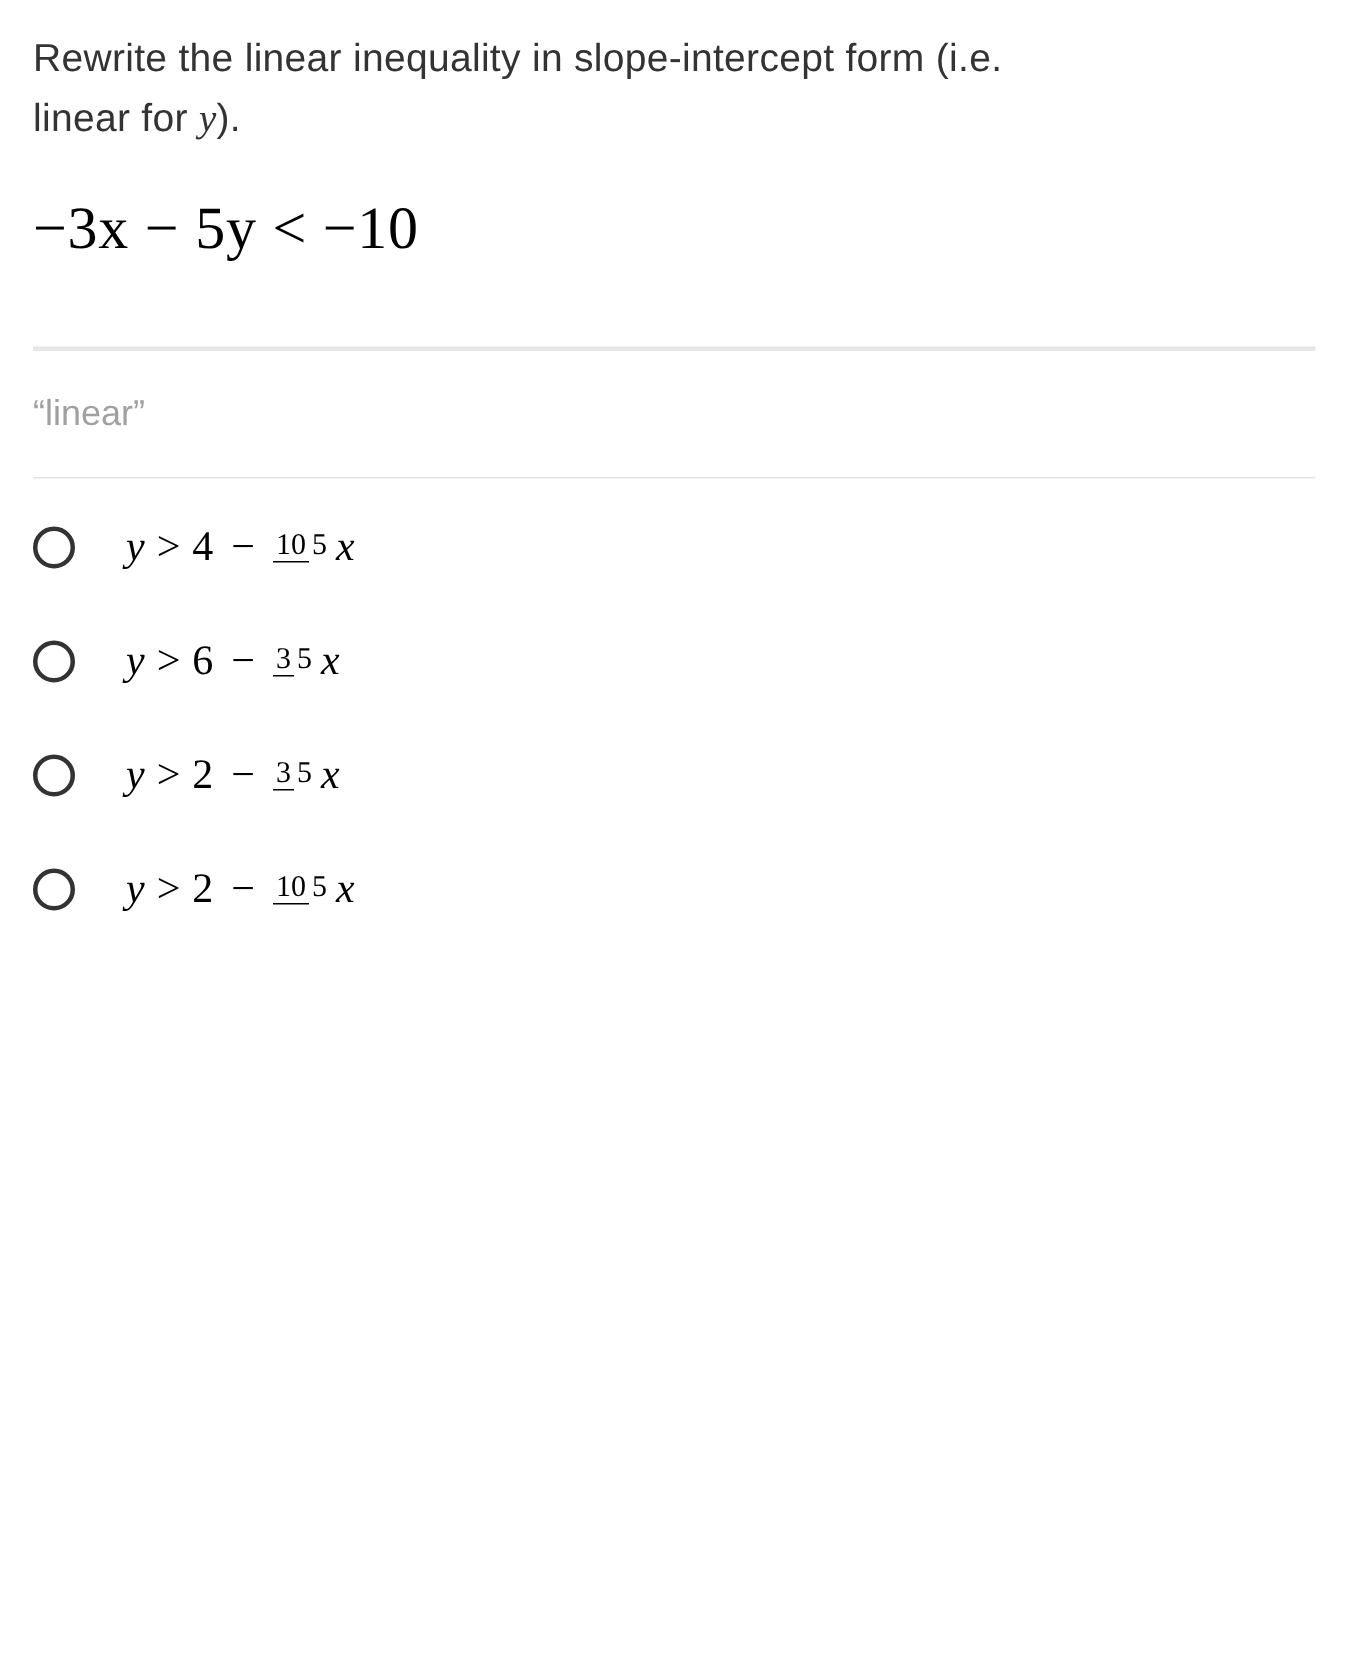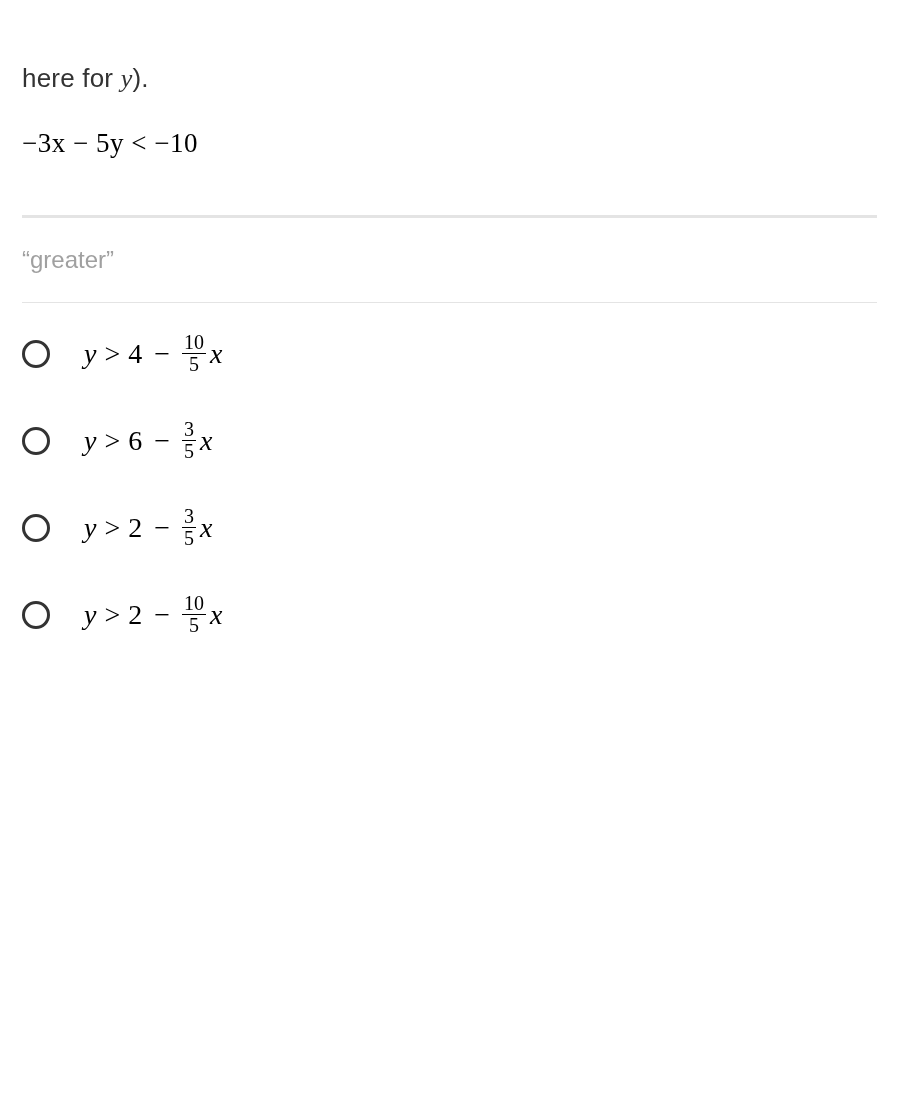--- a/index.html
+++ b/index.html
@@ -16,21 +16,21 @@
   .prompt {
     font-size: 26px;
     line-height: 1.55;
     color: #333;
     letter-spacing: 0.2px;
     margin-bottom: 28px;
   }
   .prompt .ital { font-style: italic; font-family: Georgia, 'Times New Roman', serif; }
   .equation {
     font-family: Georgia, 'Times New Roman', serif;
-    font-size: 27px;
+    font-size: 40px;
     font-weight: 500;
     color: #000;
     margin: 10px 0 56px 0;
     letter-spacing: 0.5px;
   }
   .rule { border-top: 1px solid #e4e4e4; }
   .helper {
     font-size: 24px;
     color: #a0a0a0;
     padding: 28px 0 28px 0;
@@ -56,48 +56,47 @@
   .math {
     font-family: Georgia, 'Times New Roman', serif;
     font-size: 28px;
     color: #000;
     display: flex;
     align-items: center;
     gap: 8px;
   }
   .frac {
     display: inline-flex;
-    flex-direction: column;
     align-items: center;
     font-size: 20px;
     line-height: 1.05;
     vertical-align: middle;
     position: relative;
     top: -1px;
   }
   .frac .num { border-bottom: 1.5px solid #000; padding: 0 2px; }
   .frac .den { padding: 0 2px; }
   .minus { margin: 0 4px; }
 </style>
 </head>
 <body>
 
 <div class="container">
 
   <div class="prompt">
-    <br>
-    <span>here for </span><span class="ital">y</span><span>).</span>
+    <span>Rewrite the linear inequality in slope-intercept form (i.e.</span><br>
+    <span>linear for </span><span class="ital">y</span><span>).</span>
   </div>
 
   <div class="equation">−3x − 5y &lt; −10</div>
 
   <div class="rule"></div>
   <div class="rule"></div>
   <div class="rule"></div>
-  <div class="helper">“greater”</div>
+  <div class="helper">“linear”</div>
   <div class="rule"></div>
 
   <div class="options">
 
     <div class="option">
       <span class="radio"></span>
       <span class="math">
         <span style="font-style:italic">y</span>
         <span>&gt;</span>
         <span>4</span>

